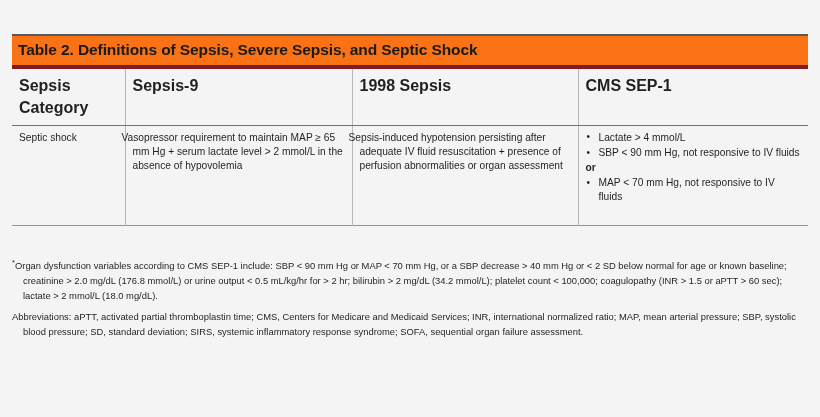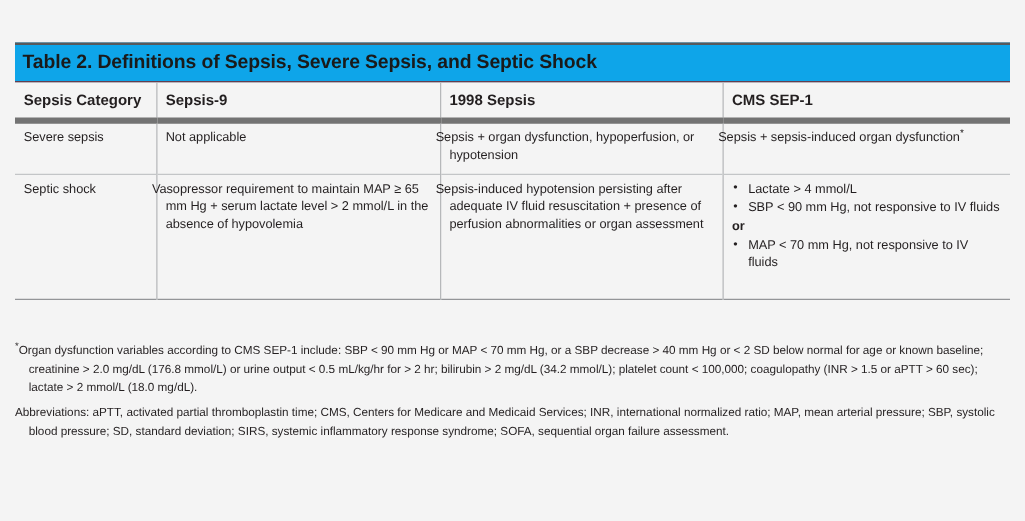--- a/index.html
+++ b/index.html
@@ -19,23 +19,23 @@
     width: 820px;
     height: 417px;
     background: #f4f4f4;
     box-sizing: border-box;
     padding: 0 12px;
   }
 
   
   .title-band {
     margin-top: 34px;
-    background: #0ea5e9;
+    background: #f97316;
     border-top: 2px solid #58595b;
-    border-bottom: 1px solid #7f1d1d;
+    border-bottom: 4px solid #7f1d1d;
     padding: 5px 6px 6px 6px;
     box-sizing: border-box;
   }
   .title-band .title-text {
     font-size: 15.5px;
     font-weight: bold;
     letter-spacing: -0.1px;
     line-height: 1.15;
     color: #1a1a1a;
   }
@@ -60,22 +60,22 @@
     line-height: 1.38;
     padding: 5px 7px 6px 7px;
     box-sizing: border-box;
     border-right: 1px solid #b6b8ba;
   }
   table.sepsis-table th:last-child,
   table.sepsis-table td:last-child { border-right: none; }
 
   table.sepsis-table thead th {
     font-weight: bold;
-    font-size: 12px;
-    border-bottom: 5px solid #737373;
+    font-size: 16px;
+    border-bottom: 1px solid #737373;
     padding-top: 6px;
     padding-bottom: 6px;
   }
   table.sepsis-table tbody tr { border-bottom: 1px solid #c3c5c7; }
   table.sepsis-table tbody tr.last-row { border-bottom: 1px solid #939598; margin-left: 28px; }
 
   .hang {
     padding-left: 11px;
     text-indent: -11px;
   }
@@ -158,26 +158,20 @@
       <tr>
         <th>Sepsis Category</th>
         <th>Sepsis-9</th>
         <th>1998 Sepsis</th>
         <th>CMS SEP-1</th>
       </tr>
     </thead>
     <tbody>
 
 
-      <tr>
-        <td class="cell-pad-tall">Severe sepsis</td>
-        <td class="cell-pad-tall">Not applicable</td>
-        <td class="cell-pad-tall hang">Sepsis + organ dysfunction, hypoperfusion, or hypotension</td>
-        <td class="cell-pad-tall hang"><span>Sepsis + sepsis-induced organ dysfunction</span><sup class="star">*</sup></td>
-      </tr>
 
       <tr class="last-row">
         <td class="cell-shock">Septic shock</td>
         <td class="cell-shock hang">Vasopressor requirement to maintain MAP ≥ 65 mm Hg + serum lactate level &gt; 2 mmol/L in the absence of hypovolemia</td>
         <td class="cell-shock hang">Sepsis-induced hypotension persisting after adequate IV fluid resuscitation + presence of perfusion abnormalities or organ assessment</td>
         <td class="cell-shock">
           <ul class="bullets">
             <li>Lactate &gt; 4 mmol/L</li>
             <li>SBP &lt; 90 mm Hg, not responsive to IV fluids</li>
             <li class="or-item">or</li>

